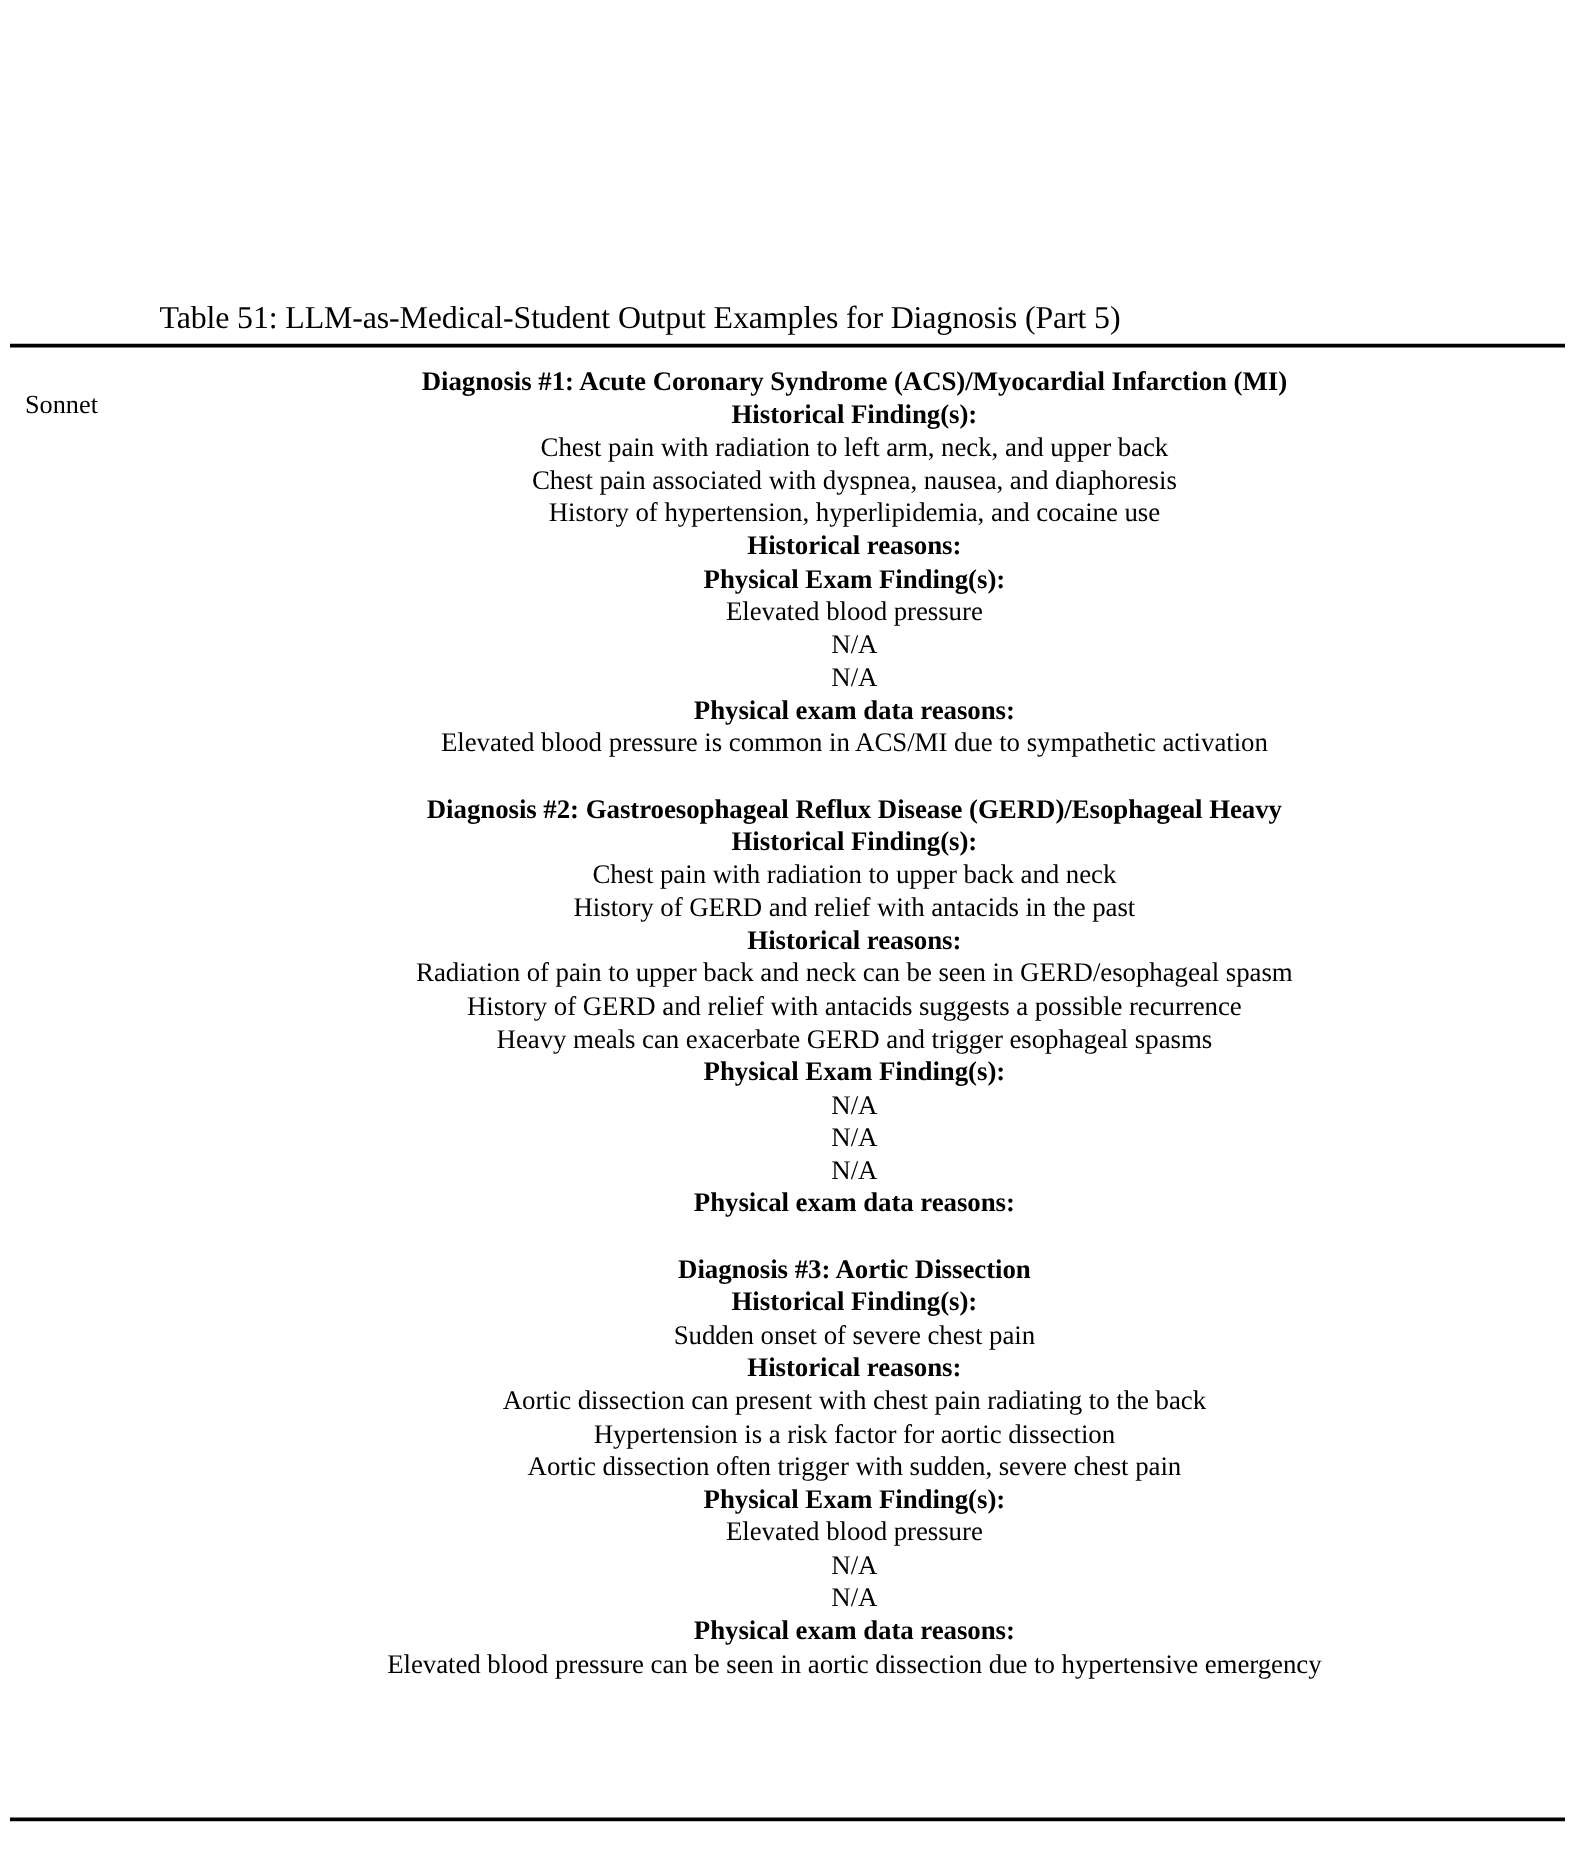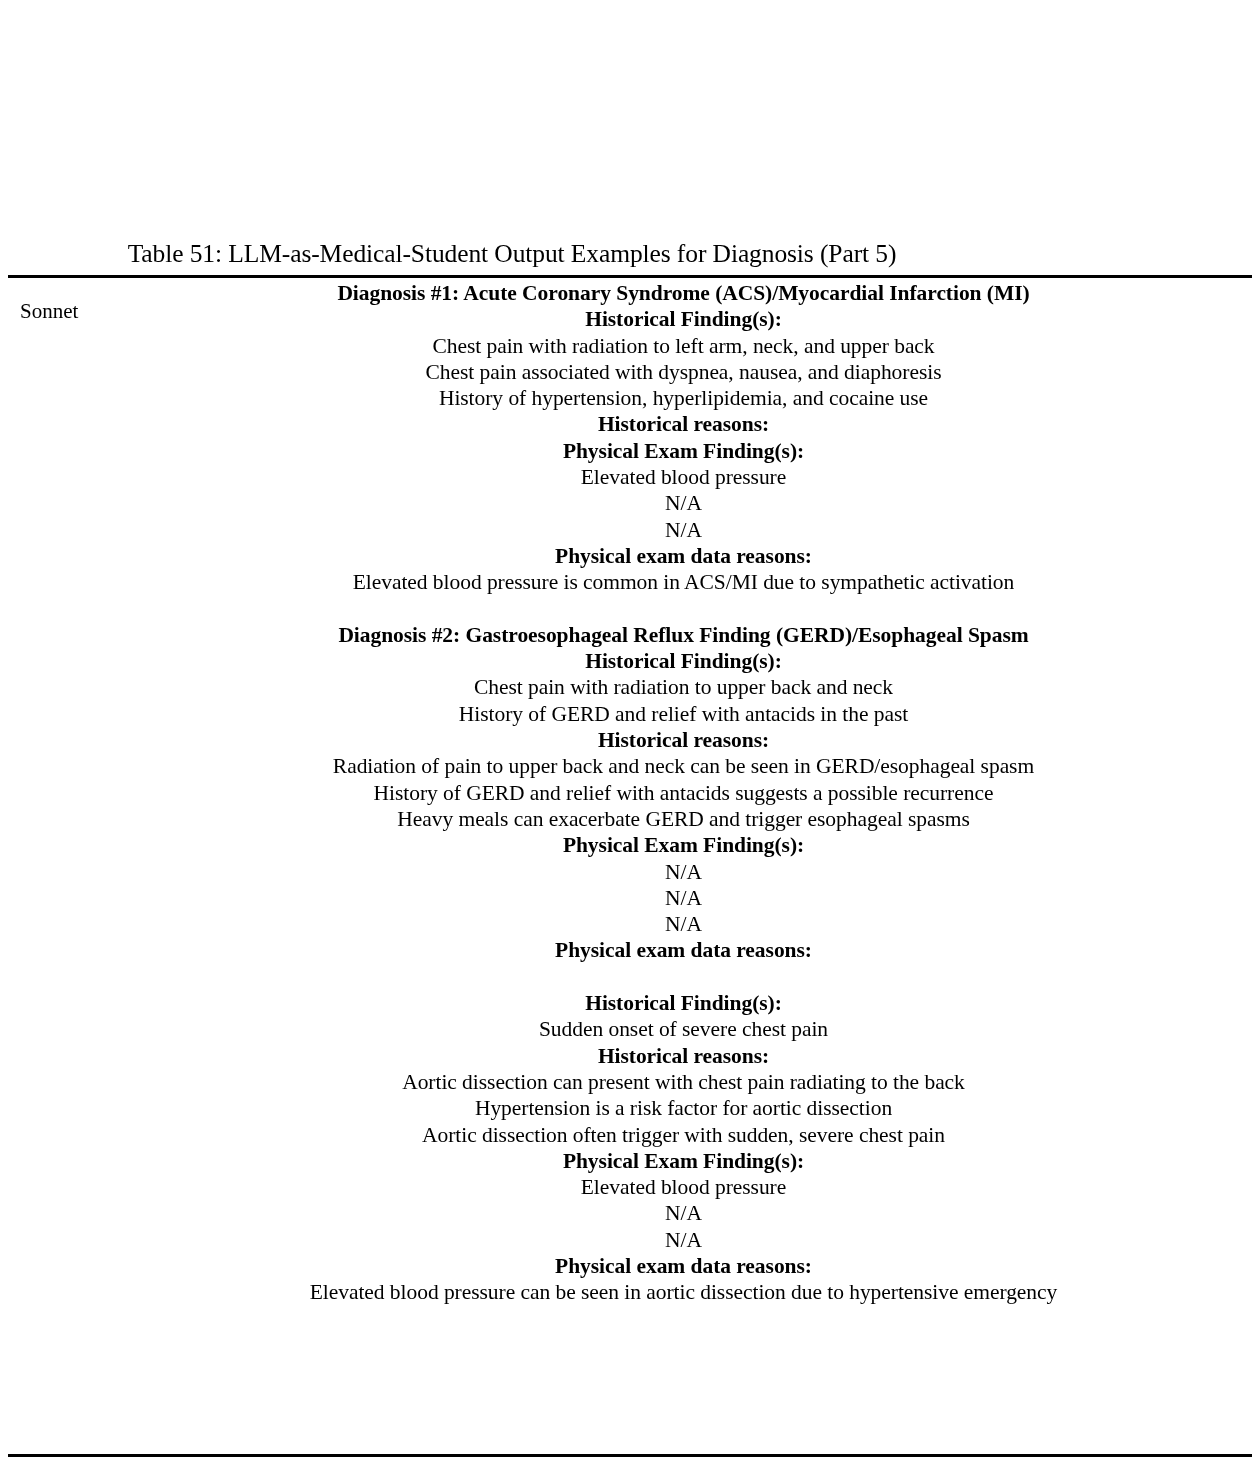--- a/index.html
+++ b/index.html
@@ -38,21 +38,21 @@
     left: 8px;
     width: 1244px;
     height: 0;
     border-top: 3px solid #000;
   }
   .rule-top { top: 275px; }
   .rule-bottom { top: 1454px; }
 
   .table-body {
     position: absolute;
-    top: 280px;
+    top: 292px;
     left: 0;
     width: 1260px;
   }
   .row {
     display: flex;
     align-items: flex-start;
   }
   .label-cell {
     width: 107px;
     flex: 0 0 107px;
@@ -101,34 +101,35 @@
           <div class="line">Chest pain associated with dyspnea, nausea, and diaphoresis</div>
           <div class="line">History of hypertension, hyperlipidemia, and cocaine use</div>
           <div class="line b">Historical reasons:</div>
           <div class="line b">Physical Exam Finding(s):</div>
           <div class="line">Elevated blood pressure</div>
           <div class="line">N/A</div>
           <div class="line">N/A</div>
           <div class="line b">Physical exam data reasons:</div>
           <div class="line">Elevated blood pressure is common in ACS/MI due to sympathetic activation</div>
           <div class="line spacer"></div>
-          <div class="line b">Diagnosis #2: Gastroesophageal Reflux Finding (GERD)/Esophageal Spasm</div>
+          <div class="line b">Diagnosis #2: Gastroesophageal Reflux Disease (GERD)/Esophageal Heavy</div>
           <div class="line b">Historical Finding(s):</div>
           <div class="line">Chest pain with radiation to upper back and neck</div>
           <div class="line">History of GERD and relief with antacids in the past</div>
           <div class="line b">Historical reasons:</div>
           <div class="line">Radiation of pain to upper back and neck can be seen in GERD/esophageal spasm</div>
           <div class="line">History of GERD and relief with antacids suggests a possible recurrence</div>
           <div class="line">Heavy meals can exacerbate GERD and trigger esophageal spasms</div>
           <div class="line b">Physical Exam Finding(s):</div>
           <div class="line">N/A</div>
           <div class="line">N/A</div>
           <div class="line">N/A</div>
           <div class="line b">Physical exam data reasons:</div>
           <div class="line spacer"></div>
+          <div class="line b">Diagnosis #3: Aortic Dissection</div>
           <div class="line b">Historical Finding(s):</div>
           <div class="line">Sudden onset of severe chest pain</div>
           <div class="line b">Historical reasons:</div>
           <div class="line">Aortic dissection can present with chest pain radiating to the back</div>
           <div class="line">Hypertension is a risk factor for aortic dissection</div>
           <div class="line">Aortic dissection often trigger with sudden, severe chest pain</div>
           <div class="line b">Physical Exam Finding(s):</div>
           <div class="line">Elevated blood pressure</div>
           <div class="line">N/A</div>
           <div class="line">N/A</div>

